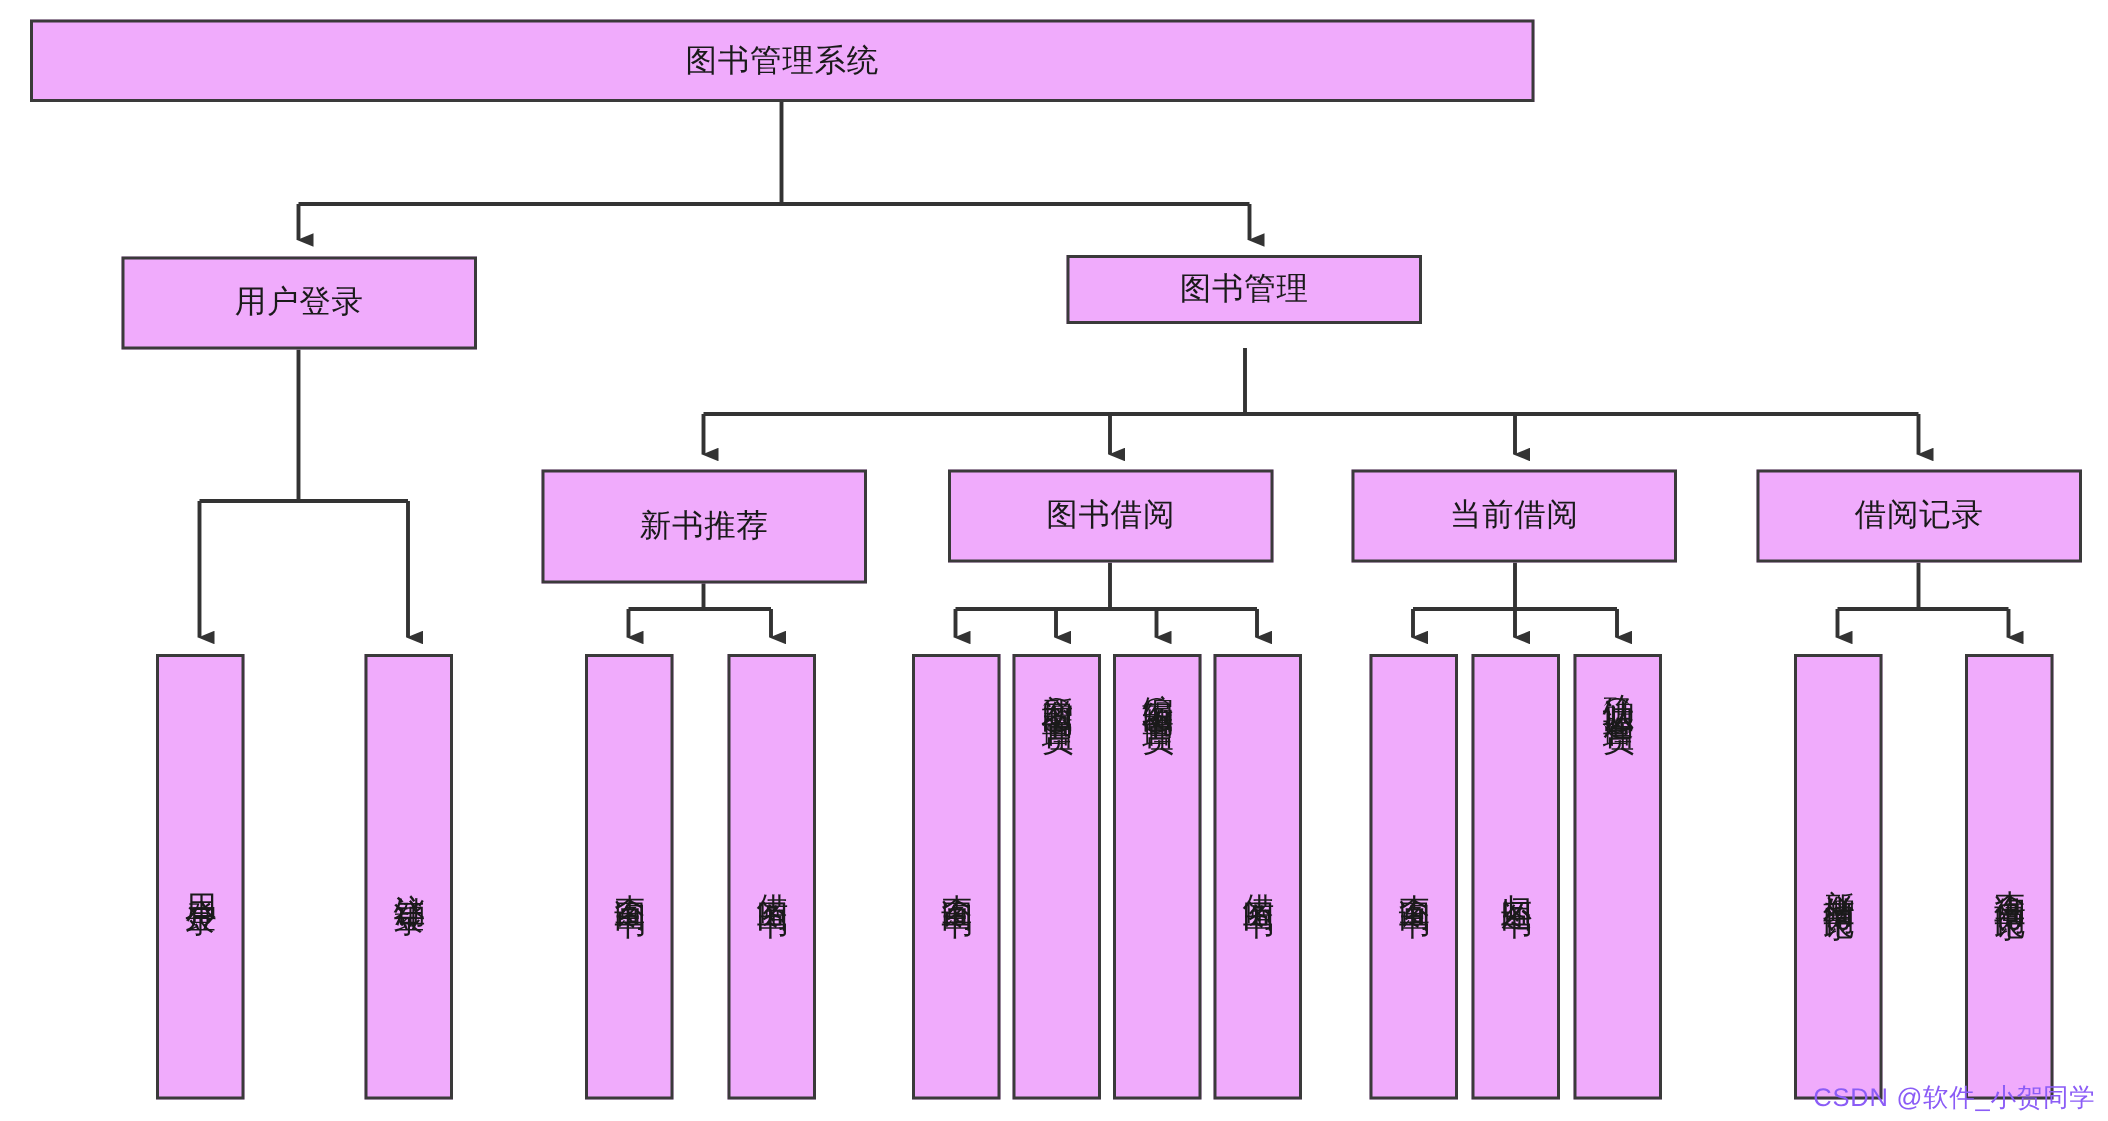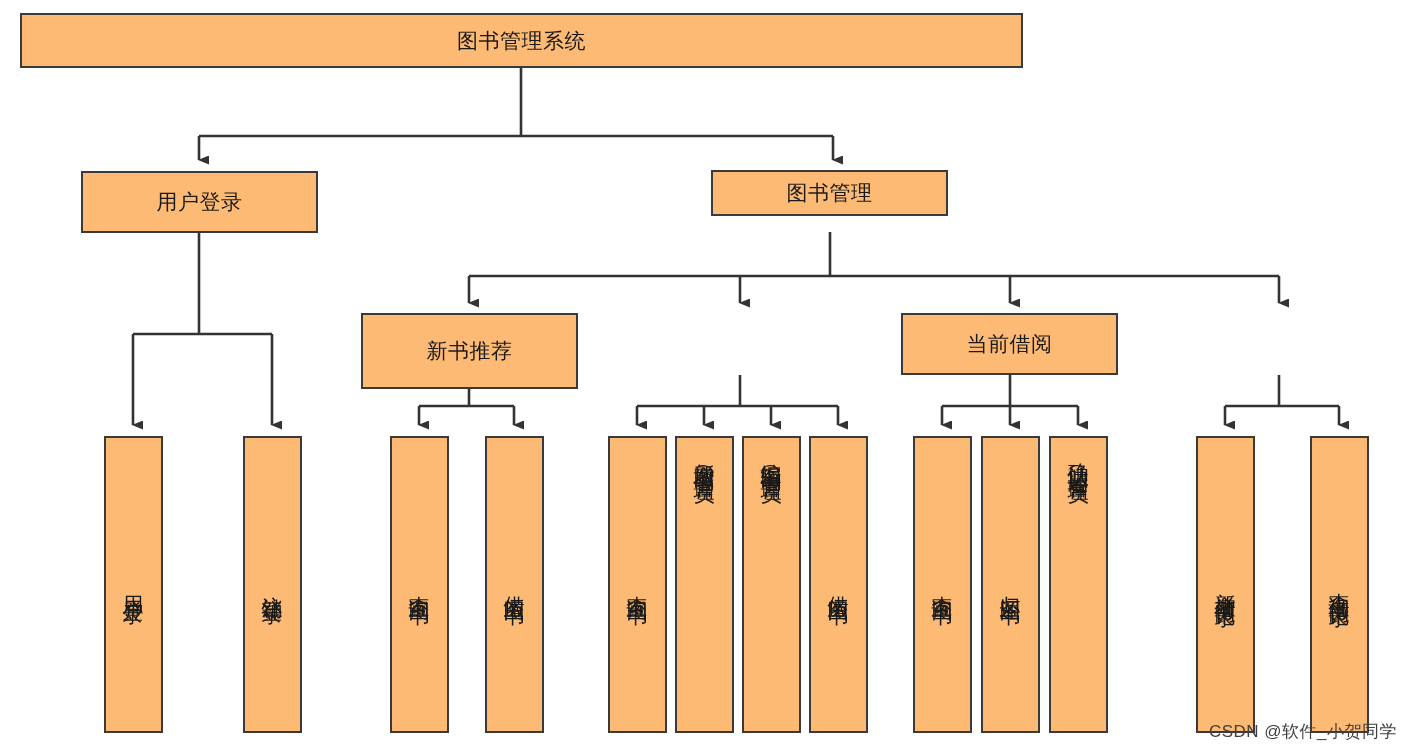--- a/index.html
+++ b/index.html
@@ -20,21 +20,21 @@
   #diagram-svg {
     position: absolute;
     left: 0;
     top: 0;
     width: 1405px;
     height: 747px;
   }
   .node-box {
     position: absolute;
     box-sizing: border-box;
-    background: #fdba74;
+    background: #f0abfc;
     border: 2px solid #3a3a3a;
     display: flex;
     align-items: center;
     justify-content: center;
     overflow: hidden;
   }
   .node-label {
     color: #1a1a1a;
     text-align: center;
     line-height: 1.12;
@@ -59,21 +59,21 @@
   }
   .node-box.vertical.centered {
     align-items: center;
     padding-top: 0;
   }
   #watermark {
     position: absolute;
     right: 8px;
     bottom: 4px;
     font-size: 17px;
-    color: #404040;
+    color: #8b5cf6;
     letter-spacing: 0.5px;
     user-select: none;
     white-space: nowrap;
     text-align: center;
   }
 </style>
 </head>
 <body>
 
 <div id="stage">
@@ -135,23 +135,29 @@
   <div class="node-box horizontal" style="left:81px; top:171px; width:237px; height:62px;">
     <span class="node-label">用户登录</span>
   </div>
   <div class="node-box horizontal" style="left:711px; top:170px; width:237px; height:46px;">
     <span class="node-label">图书管理</span>
   </div>
 
   <div class="node-box horizontal" style="left:361px; top:313px; width:217px; height:76px;">
     <span class="node-label">新书推荐</span>
   </div>
+  <div class="node-box horizontal" style="left:632px; top:313px; width:217px; height:62px;">
+    <span class="node-label">图书借阅</span>
+  </div>
   <div class="node-box horizontal" style="left:901px; top:313px; width:217px; height:62px;">
     <span class="node-label">当前借阅</span>
   </div>
+  <div class="node-box horizontal" style="left:1171px; top:313px; width:217px; height:62px;">
+    <span class="node-label">借阅记录</span>
+  </div>
 
   <div class="node-box vertical centered" style="left:104px; top:436px; width:59px; height:297px;">
     <span class="node-label">用户登录</span>
   </div>
   <div class="node-box vertical centered" style="left:243px; top:436px; width:59px; height:297px;">
     <span class="node-label">注销登录</span>
   </div>
 
   <div class="node-box vertical centered" style="left:390px; top:436px; width:59px; height:297px;">
     <span class="node-label">查询图书</span>

